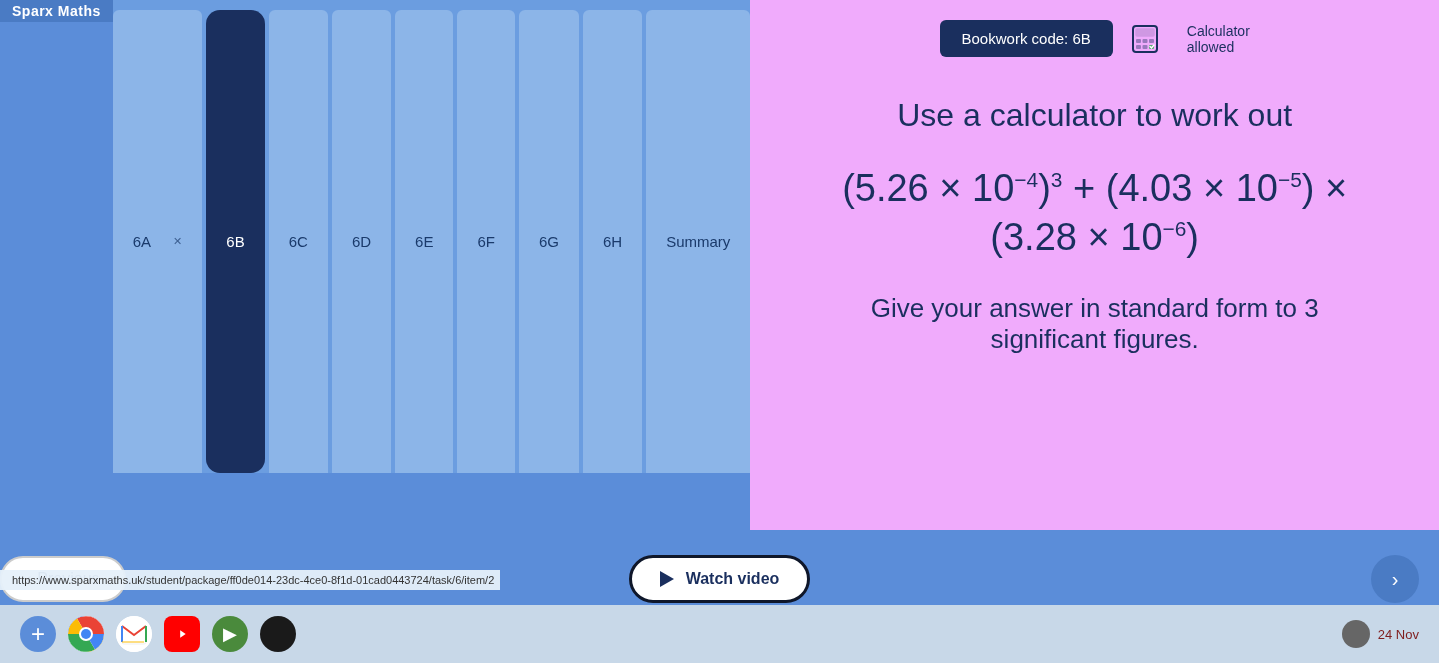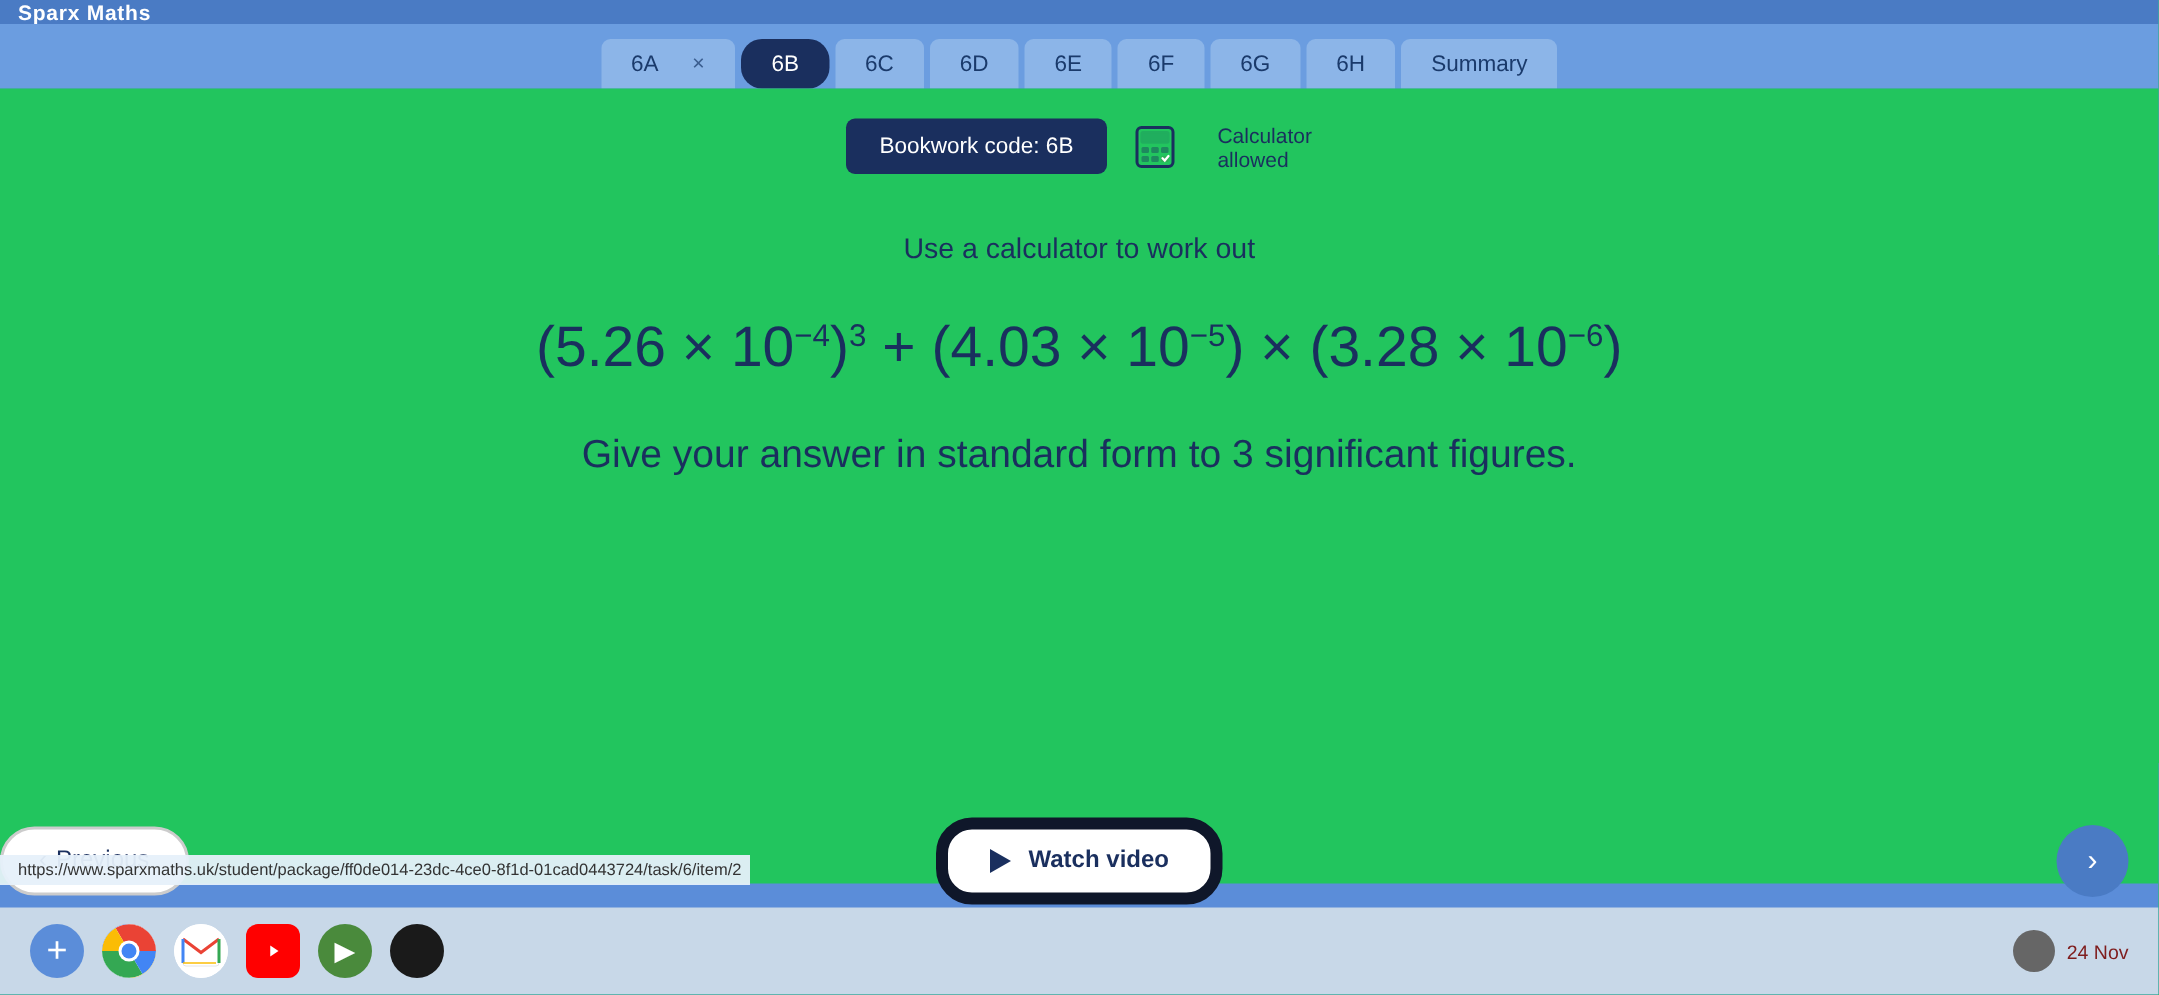--- a/index.html
+++ b/index.html
@@ -62,21 +62,21 @@
       gap: 22px;
     }
 
     .tab-x {
       font-size: 11px;
       opacity: 0.7;
     }
 
     
     .content-area {
-      background: #22c55e;
+      background: #f0abfc;
       flex: 1;
       display: flex;
       flex-direction: column;
       align-items: center;
       padding: 20px 0 0 0;
       min-height: 530px;
     }
 
     
     .info-row {
@@ -109,21 +109,21 @@
     }
 
     
     .question-area {
       text-align: center;
       padding: 0 80px;
       color: #1a2f5e;
     }
 
     .question-title {
-      font-size: 19px;
+      font-size: 32px;
       font-weight: 400;
       margin-bottom: 30px;
     }
 
     .math-expression {
       font-size: 38px;
       font-weight: 400;
       margin-bottom: 30px;
       line-height: 1.3;
     }
@@ -161,21 +161,21 @@
       font-weight: 500;
       color: #1a2f5e;
       cursor: pointer;
       display: flex;
       align-items: center;
       gap: 6px;
     }
 
     .watch-video-button {
       background: white;
-      border: 8px solid #0f172a;
+      border: 3px solid #0f172a;
       border-radius: 24px;
       padding: 12px 28px;
       font-size: 16px;
       font-weight: 600;
       color: #1a2f5e;
       cursor: pointer;
       display: flex;
       align-items: center;
       gap: 8px;
     }
@@ -233,21 +233,20 @@
       font-size: 18px;
     }
 
     .chrome-icon {
       background: conic-gradient(#ea4335 0deg 90deg, #fbbc05 90deg 180deg, #34a853 180deg 270deg, #4285f4 270deg 360deg);
       border-radius: 50%;
     }
 
     .main-wrapper {
       display: flex;
-      flex-direction: column;
       height: 473px;
     }
   </style>
 </head>
 <body>
 
 <div class="main-wrapper">
 
   <div class="top-bar">
     <span class="brand-name">Sparx Maths</span>

